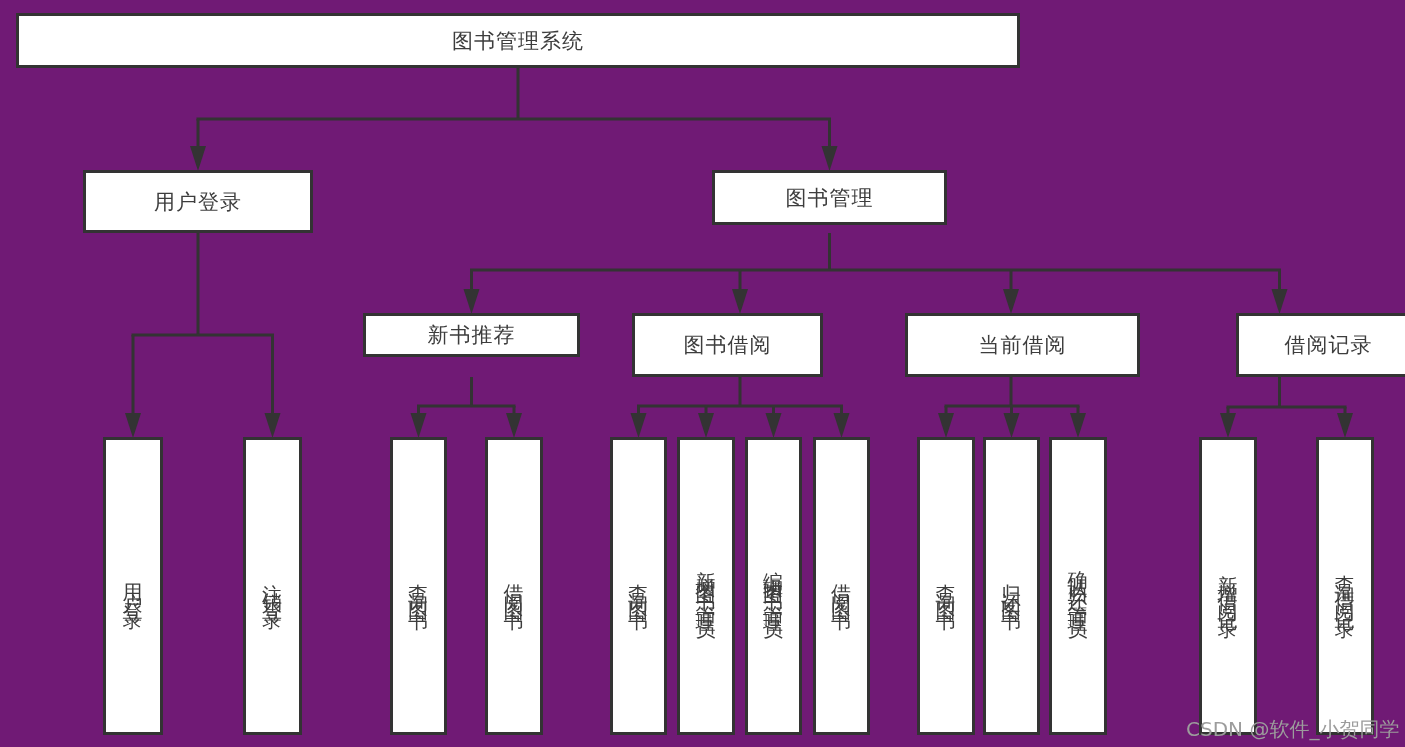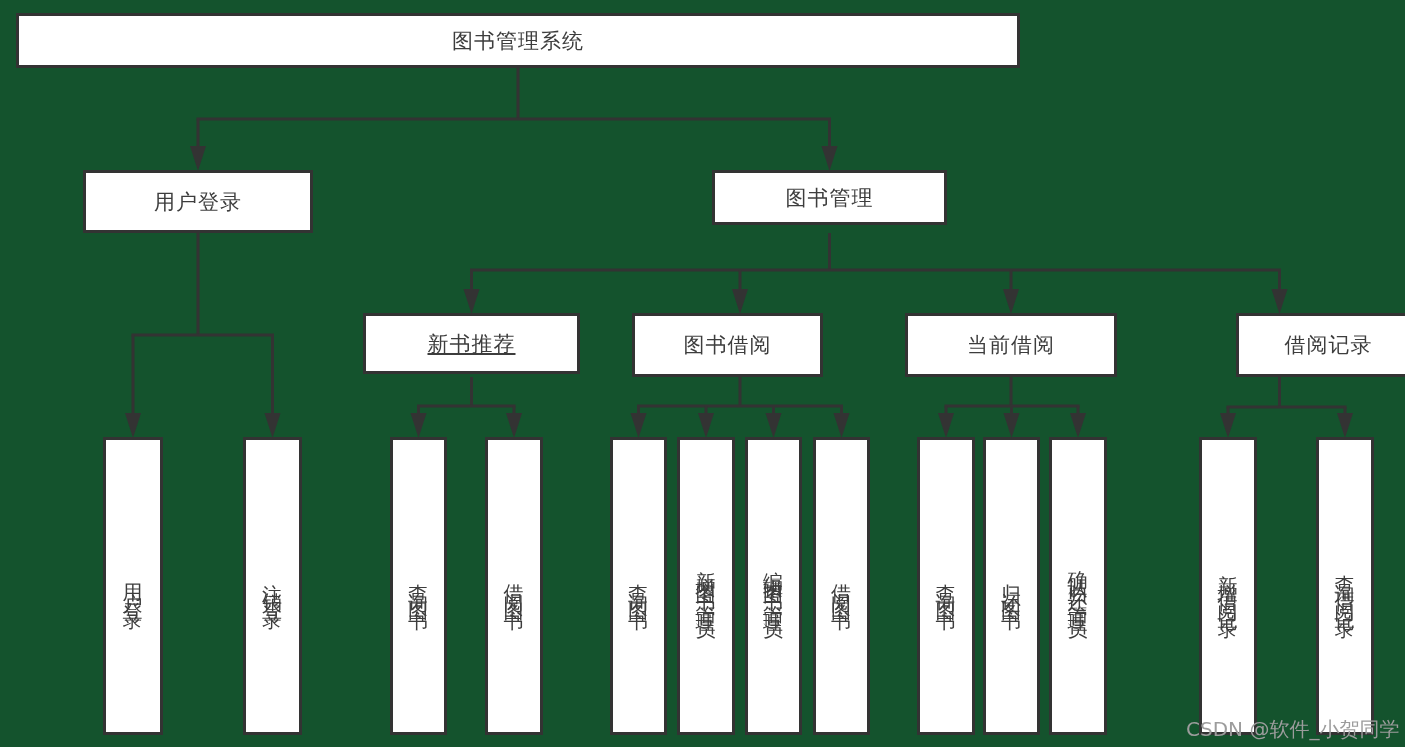--- a/index.html
+++ b/index.html
@@ -4,21 +4,21 @@
 <style>
   html, body {
     margin: 0;
     padding: 0;
     background: #ffffff;
   }
   .canvas {
     position: relative;
     width: 1405px;
     height: 747px;
-    background: #14532d;
+    background: #701a75;
     overflow: hidden;
     font-family: "DejaVu Sans", "Liberation Sans", sans-serif;
   }
   .connector-layer {
     position: absolute;
     left: 0;
     top: 0;
     z-index: 1;
   }
   .node {
@@ -117,27 +117,27 @@
   <div id="nodes">
       <div class="node horizontal" style="left: 16px; top: 13px; width: 1004px; height: 55px; border-color: rgb(51, 51, 51); background: rgb(255, 255, 255); color: rgb(61, 61, 61);">
         <span>图书管理系统</span>
       </div>
       <div class="node horizontal" style="left: 83px; top: 170px; width: 230px; height: 63px; border-color: rgb(51, 51, 51); background: rgb(255, 255, 255); color: rgb(61, 61, 61);">
         <span>用户登录</span>
       </div>
       <div class="node horizontal" style="left: 712px; top: 170px; width: 235px; height: 55px; border-color: rgb(51, 51, 51); background: rgb(255, 255, 255); color: rgb(61, 61, 61);">
         <span>图书管理</span>
       </div>
-      <div class="node horizontal" style="left: 363px; top: 313px; width: 217px; height: 61px; border-color: rgb(51, 51, 51); background: rgb(255, 255, 255); color: rgb(61, 61, 61); text-decoration: underline;">
+      <div class="node horizontal" style="left: 363px; top: 313px; width: 217px; height: 44px; border-color: rgb(51, 51, 51); background: rgb(255, 255, 255); color: rgb(61, 61, 61);">
         <span>新书推荐</span>
       </div>
       <div class="node horizontal" style="left: 632px; top: 313px; width: 191px; height: 64px; border-color: rgb(51, 51, 51); background: rgb(255, 255, 255); color: rgb(61, 61, 61);">
         <span>图书借阅</span>
       </div>
-      <div class="node horizontal" style="left: 905px; top: 313px; width: 212px; height: 64px; border-color: rgb(51, 51, 51); background: rgb(255, 255, 255); color: rgb(61, 61, 61);">
+      <div class="node horizontal" style="left: 905px; top: 313px; width: 235px; height: 64px; border-color: rgb(51, 51, 51); background: rgb(255, 255, 255); color: rgb(61, 61, 61);">
         <span>当前借阅</span>
       </div>
       <div class="node horizontal" style="left: 1236px; top: 313px; width: 185px; height: 64px; border-color: rgb(51, 51, 51); background: rgb(255, 255, 255); color: rgb(61, 61, 61);">
         <span>借阅记录</span>
       </div>
       <div class="node vertical" style="left: 103px; top: 437px; width: 60px; height: 298px; border-color: rgb(51, 51, 51); background: rgb(255, 255, 255); color: rgb(61, 61, 61);">
         <span>用户登录</span>
       </div>
       <div class="node vertical" style="left: 243px; top: 437px; width: 59px; height: 298px; border-color: rgb(51, 51, 51); background: rgb(255, 255, 255); color: rgb(61, 61, 61);">
         <span>注销登录</span>

